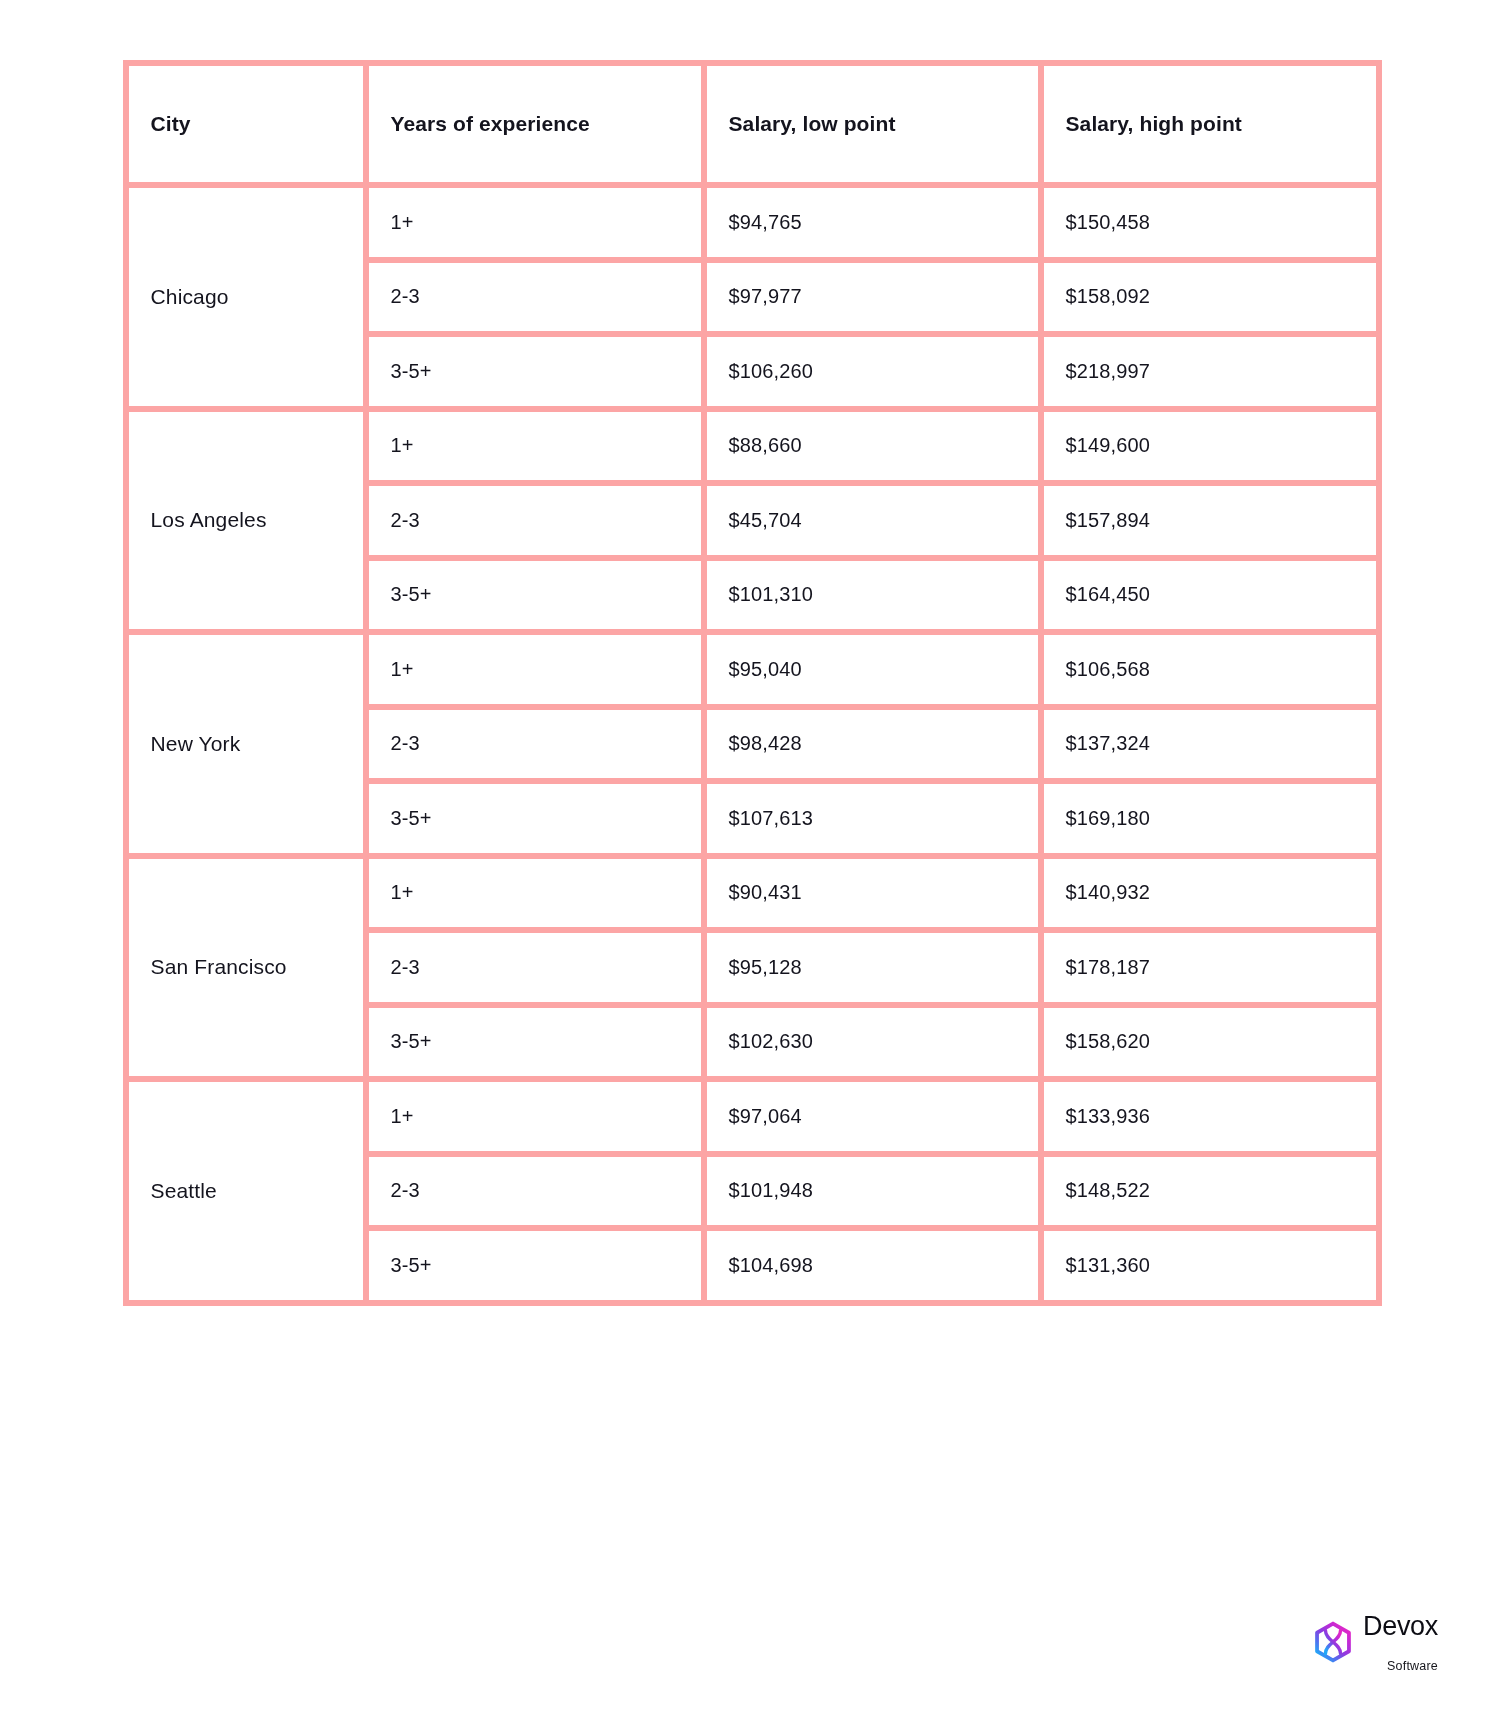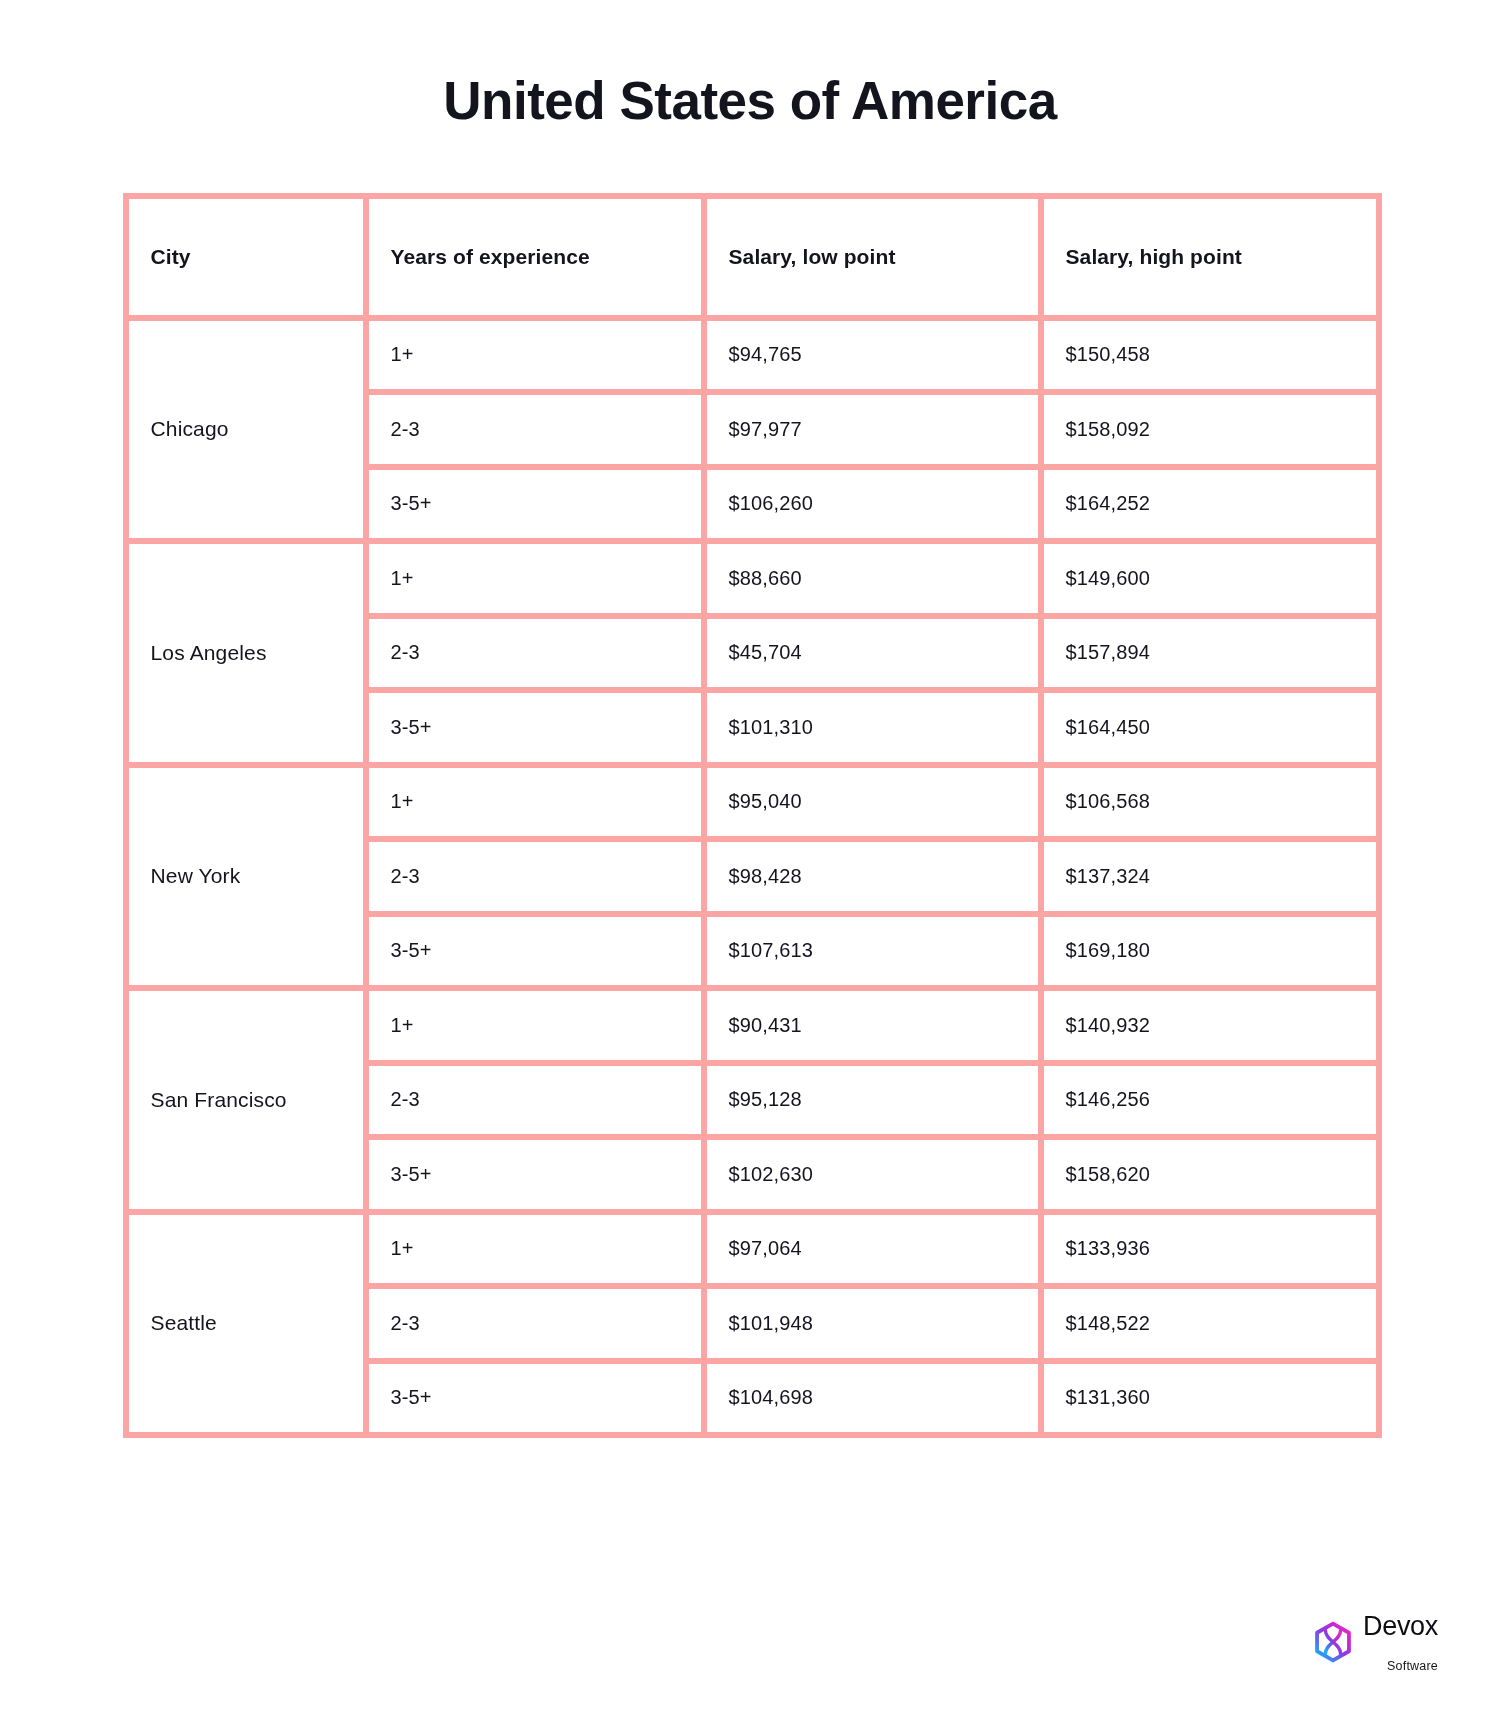--- a/index.html
+++ b/index.html
@@ -124,21 +124,20 @@
     letter-spacing: 0.2px;
     color: #16161c;
     margin-top: 20px;
   }
 </style>
 </head>
 <body>
 
 <div class="page">
 
-  <h1 class="page-title">United States of America</h1>
 
   <div class="table-wrap">
     <table class="salary-table">
       <colgroup>
         <col class="c-city">
           <col class="c-exp">
           <col class="c-low">
           <col class="c-high">
       </colgroup>
       <thead>
@@ -157,21 +156,21 @@
             <td>$150,458</td>
           </tr>
           <tr>
             <td>2-3</td>
             <td>$97,977</td>
             <td>$158,092</td>
           </tr>
           <tr>
             <td>3-5+</td>
             <td>$106,260</td>
-            <td>$164,252</td>
+            <td>$218,997</td>
           </tr>
           <tr class="group-start">
             <td class="city-cell" rowspan="3">Los Angeles</td>
             <td>1+</td>
             <td>$88,660</td>
             <td>$149,600</td>
           </tr>
           <tr>
             <td>2-3</td>
             <td>$45,704</td>
@@ -200,21 +199,21 @@
           </tr>
           <tr class="group-start">
             <td class="city-cell" rowspan="3">San Francisco</td>
             <td>1+</td>
             <td>$90,431</td>
             <td>$140,932</td>
           </tr>
           <tr>
             <td>2-3</td>
             <td>$95,128</td>
-            <td>$146,256</td>
+            <td>$178,187</td>
           </tr>
           <tr>
             <td>3-5+</td>
             <td>$102,630</td>
             <td>$158,620</td>
           </tr>
           <tr class="group-start">
             <td class="city-cell" rowspan="3">Seattle</td>
             <td>1+</td>
             <td>$97,064</td>

